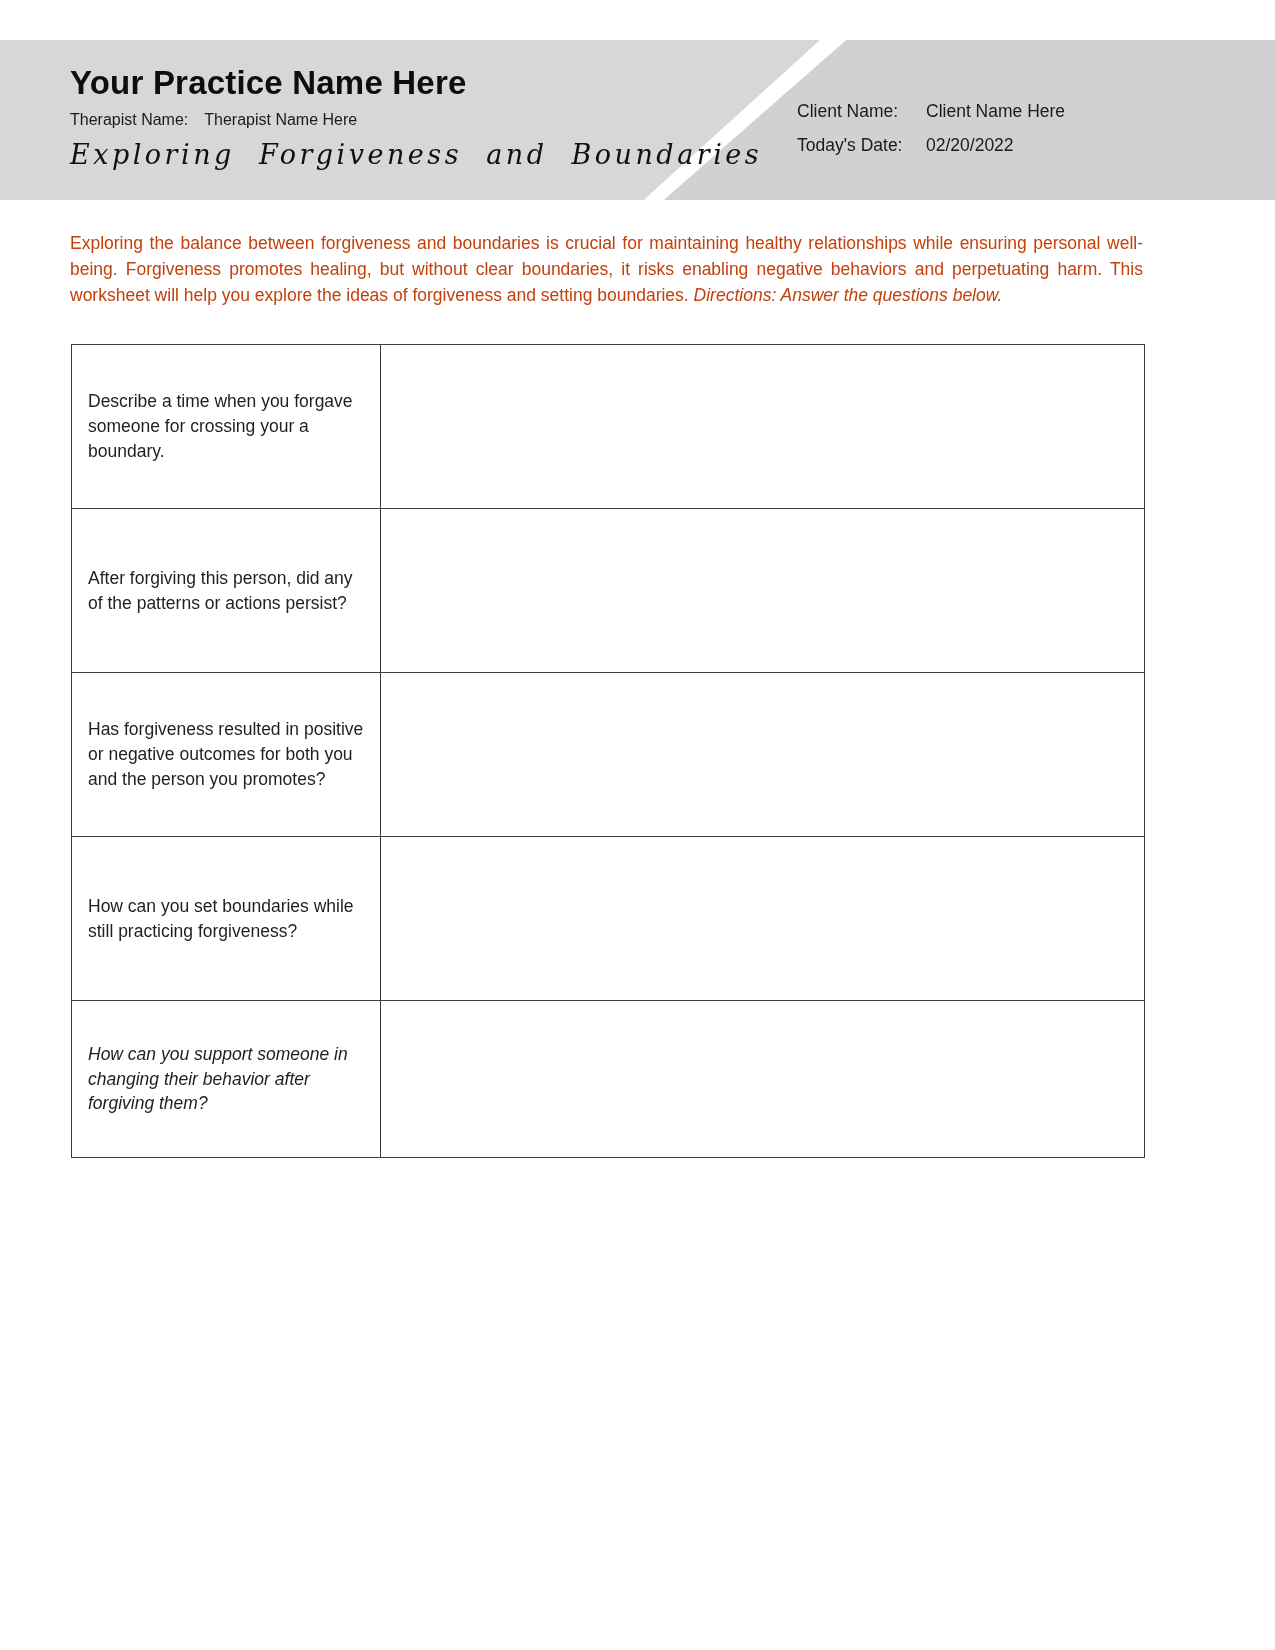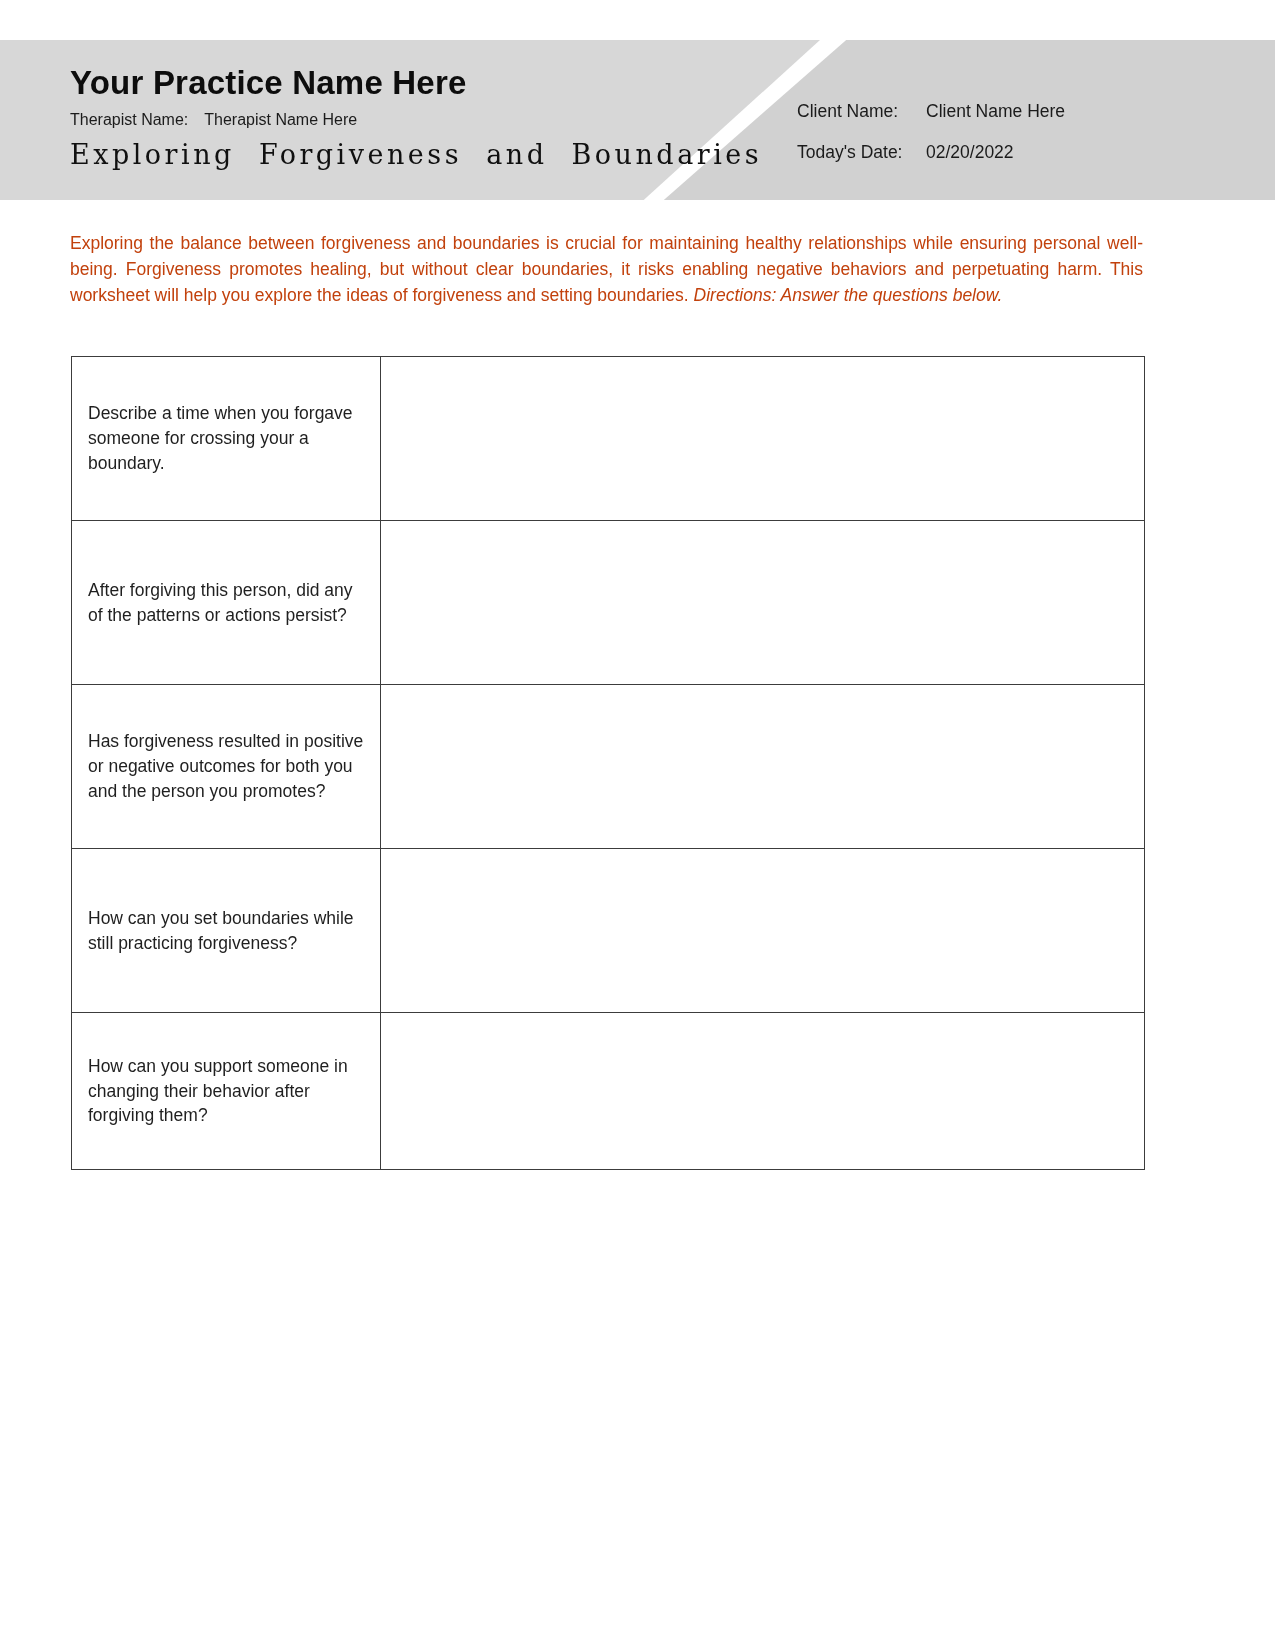--- a/index.html
+++ b/index.html
@@ -56,75 +56,76 @@
   .therapist-line {
     margin-top: 9px;
     font-size: 16px;
     display: flex;
     gap: 16px;
     color: #1b1b1b;
   }
   .worksheet-title {
     margin-top: 10px;
     font-family: "DejaVu Serif", serif;
+    font-style: italic;
     font-size: 27px;
     letter-spacing: 3.5px;
     word-spacing: 12px;
     color: #101010;
   }
   .header-right-content {
     position: absolute;
     top: 61px;
     left: 797px;
     z-index: 2;
     display: grid;
     grid-template-columns: 129px auto;
-    row-gap: 20px;
+    row-gap: 13px;
     font-size: 17.5px;
     color: #1b1b1b;
   }
 
   
   .intro {
     position: absolute;
     top: 231px;
     left: 70px;
     width: 1073px;
     font-size: 17.5px;
     line-height: 1.48;
     text-align: justify;
     color: #c2410c;
   }
   .intro .directions { font-style: italic; }
 
   
   .qa-table {
     position: absolute;
-    top: 356px;
+    top: 344px;
     left: 71px;
     width: 1074px;
     border-collapse: collapse;
     table-layout: fixed;
   }
   .qa-table td {
     border: 1px solid #3c3c3c;
     vertical-align: middle;
   }
   .qa-table td.q {
     width: 309px;
     padding: 14px 16px;
     font-size: 17.5px;
     line-height: 1.42;
     color: #1f1f1f;
   }
   .qa-table td.a {
     background: #ffffff;
   }
   .row-std td { height: 164px; }
-  .row-last td { height: 157px; }
+  .row-last td { height: 157px; font-style: italic; }
 </style>
 </head>
 <body>
 
 <div class="page">
 
   <div class="header">
     <div class="header-left-bg"></div>
     <div class="header-right-bg"></div>
 

